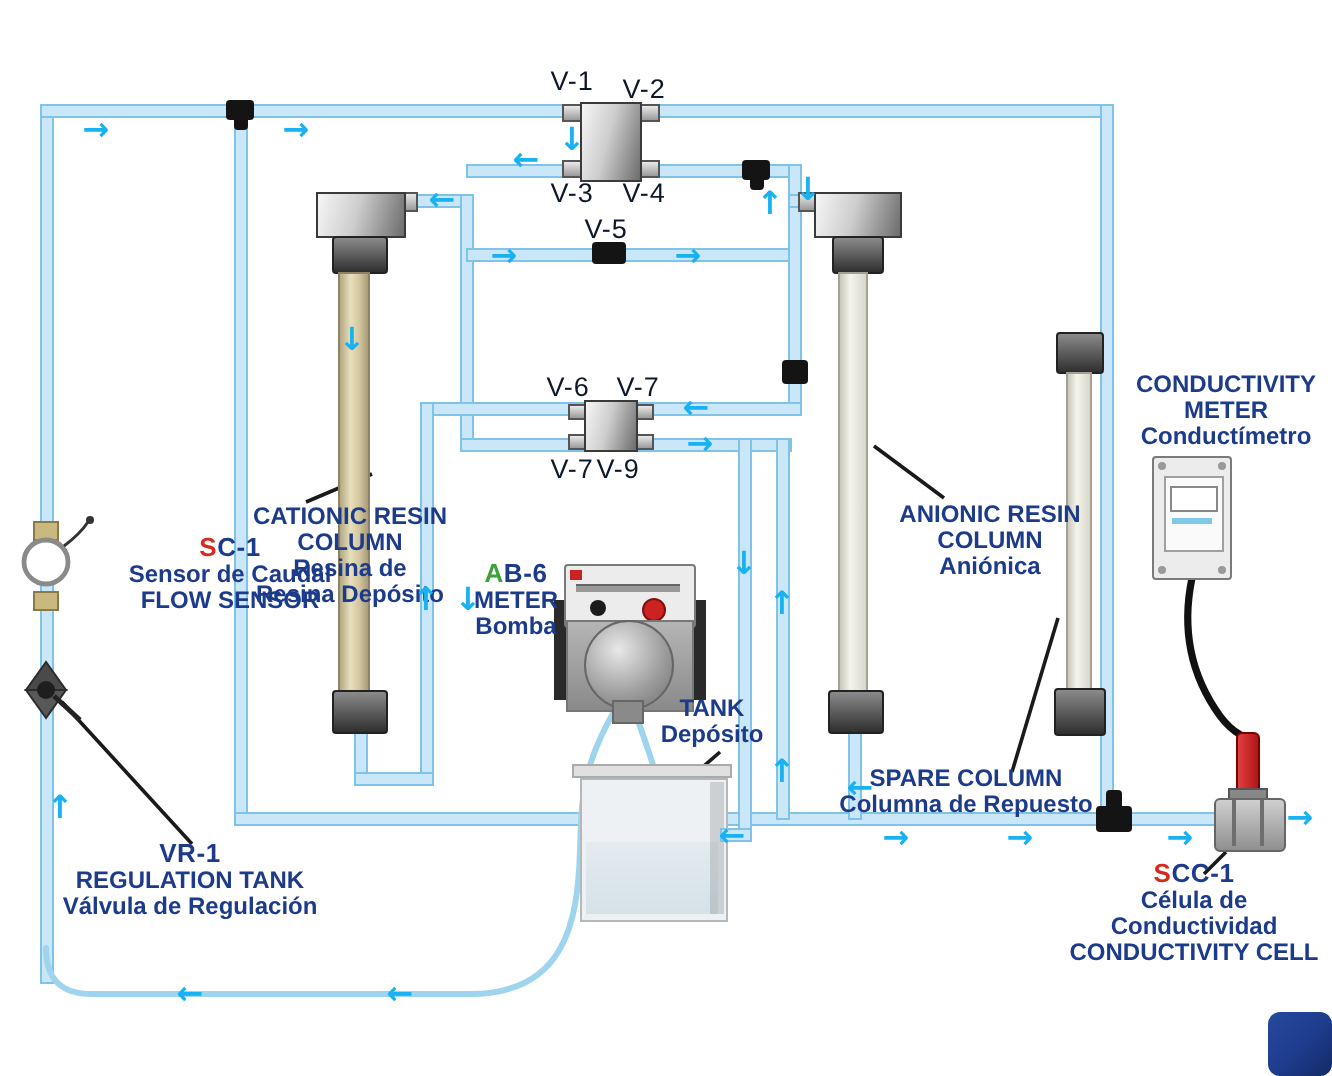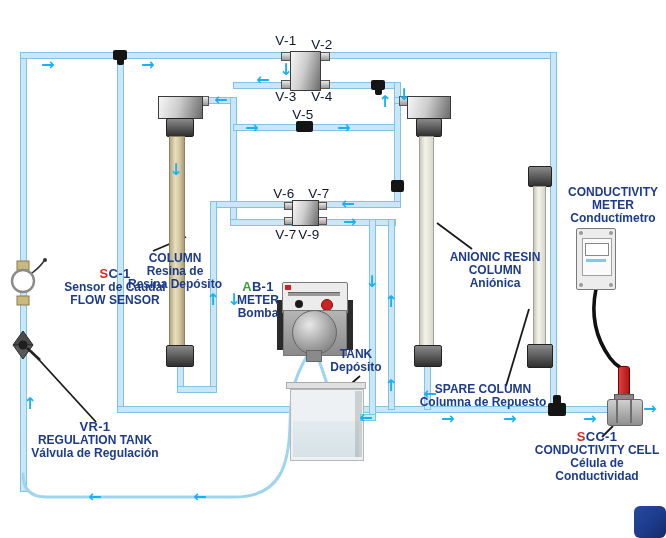--- a/index.html
+++ b/index.html
@@ -193,33 +193,34 @@
     <div class="ln">FLOW SENSOR</div>
   </div>
 
   <div class="lbl" style="left:20px;top:420px;width:150px;">
     <div class="code">VR-1</div>
     <div class="ln">REGULATION TANK</div>
     <div class="ln">Válvula de Regulación</div>
   </div>
 
   <div class="lbl" style="left:110px;top:252px;width:130px;">
+    <div class="ln">CATIONIC RESIN</div>
     <div class="ln">COLUMN</div>
     <div class="ln">Resina de</div>
     <div class="ln">Resina Depósito</div>
   </div>
 
   <div class="lbl" style="left:425px;top:251px;width:140px;">
     <div class="ln">ANIONIC RESIN</div>
     <div class="ln">COLUMN</div>
     <div class="ln">Aniónica</div>
   </div>
 
   <div class="lbl" style="left:230px;top:280px;width:56px;">
-    <div class="code"><span class="green">A</span><span>B-1</span></div>
+    <div class="code"><span class="green">A</span><span>B-6</span></div>
     <div class="ln">METER</div>
     <div class="ln">Bomba</div>
   </div>
 
   <div class="lbl" style="left:322px;top:348px;width:68px;">
     <div class="ln">TANK</div>
     <div class="ln">Depósito</div>
   </div>
 
   <div class="lbl" style="left:560px;top:186px;width:106px;">
@@ -228,22 +229,22 @@
     <div class="ln">Conductímetro</div>
   </div>
 
   <div class="lbl" style="left:410px;top:383px;width:146px;">
     <div class="ln">SPARE COLUMN</div>
     <div class="ln">Columna de Repuesto</div>
   </div>
 
   <div class="lbl" style="left:528px;top:430px;width:138px;">
     <div class="code"><span class="red">S</span><span>CC-1</span></div>
+    <div class="ln">Célula de Conductividad</div>
     <div class="ln">CONDUCTIVITY CELL</div>
-    <div class="ln">Célula de Conductividad</div>
   </div>
 
   <div class="logo"></div>
 
 <span class="arr" style="left: 37px; top: 55px;">→</span>
     <span class="arr" style="left: 137px; top: 55px;">→</span>
     <span class="arr" style="left: 275px; top: 60px;">↓</span>
     <span class="arr" style="left: 252px; top: 70px;">←</span>
     <span class="arr" style="left: 210px; top: 90px;">←</span>
     <span class="arr" style="left: 165px; top: 160px;">↓</span>

